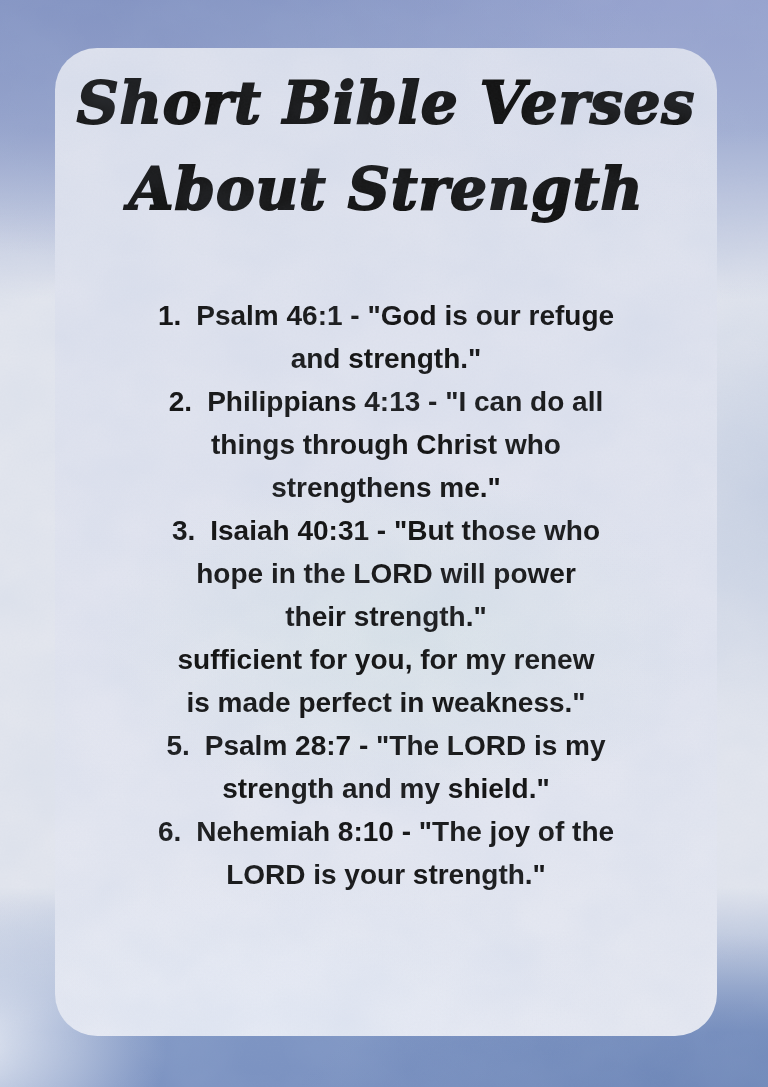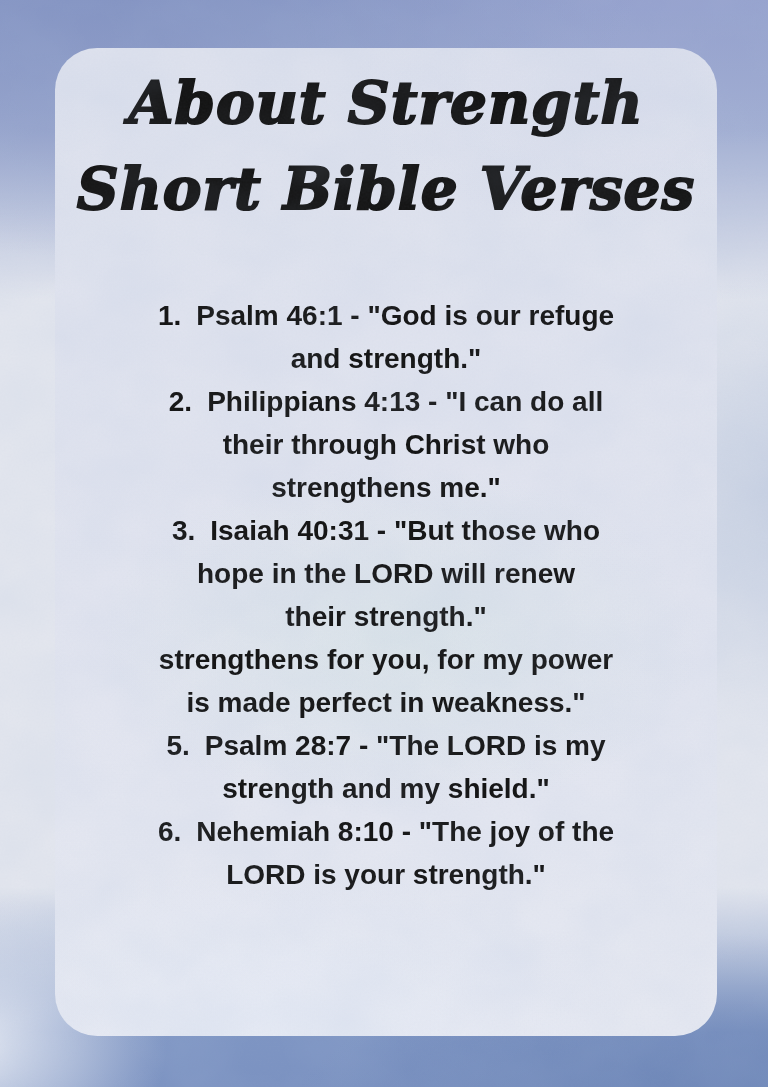--- a/index.html
+++ b/index.html
@@ -81,40 +81,40 @@
   }
 </style>
 </head>
 <body>
 
 <div class="canvas">
   <div class="bg"></div>
 
   <div class="card">
     <h1 class="title">
+      <span class="tline">Short Bible Verses</span>
       <span class="tline">About Strength</span>
-      <span class="tline">Short Bible Verses</span>
     </h1>
     <ol class="verses">
         <li>
           <div class="vline"><span class="vnum">1.</span><span>Psalm 46:1 - "God is our refuge</span></div>
           <div class="vline">and strength."</div>
         </li>
         <li>
           <div class="vline"><span class="vnum">2.</span><span>Philippians 4:13 - "I can do all</span></div>
-          <div class="vline">their through Christ who</div>
+          <div class="vline">things through Christ who</div>
           <div class="vline">strengthens me."</div>
         </li>
         <li>
           <div class="vline"><span class="vnum">3.</span><span>Isaiah 40:31 - "But those who</span></div>
-          <div class="vline">hope in the LORD will renew</div>
+          <div class="vline">hope in the LORD will power</div>
           <div class="vline">their strength."</div>
         </li>
         <li>
-          <div class="vline">strengthens for you, for my power</div>
+          <div class="vline">sufficient for you, for my renew</div>
           <div class="vline">is made perfect in weakness."</div>
         </li>
         <li>
           <div class="vline"><span class="vnum">5.</span><span>Psalm 28:7 - "The LORD is my</span></div>
           <div class="vline">strength and my shield."</div>
         </li>
         <li>
           <div class="vline"><span class="vnum">6.</span><span>Nehemiah 8:10 - "The joy of the</span></div>
           <div class="vline">LORD is your strength."</div>
         </li>

